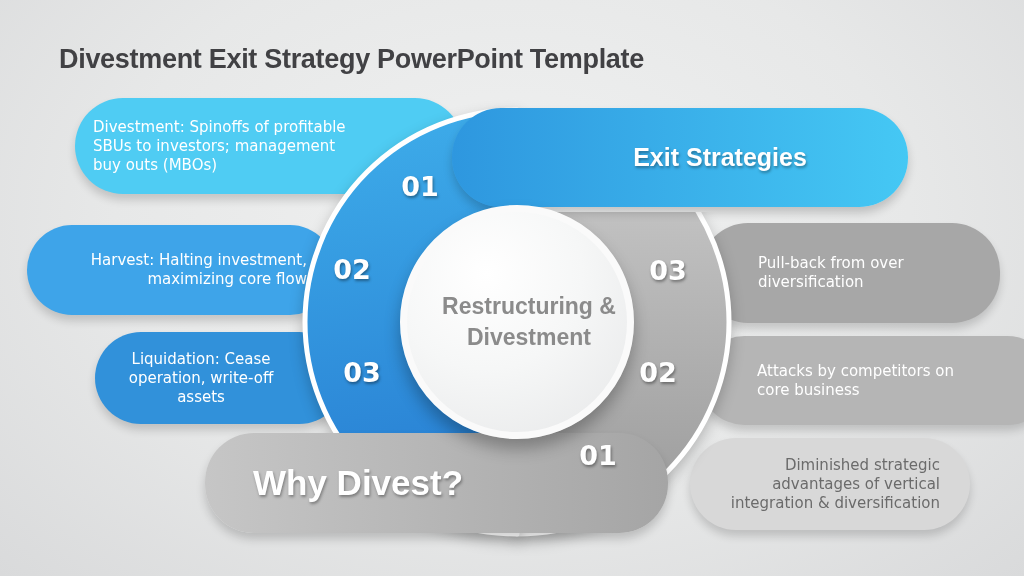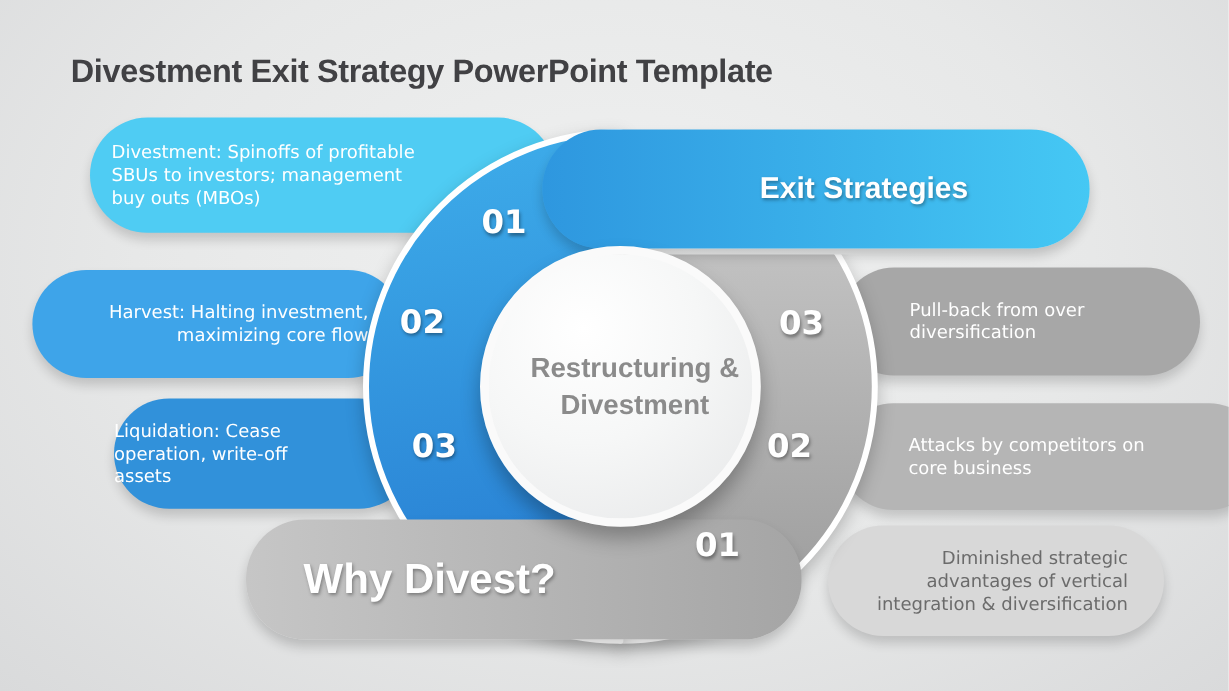--- a/index.html
+++ b/index.html
@@ -18,22 +18,22 @@
     display:flex;flex-direction:column;justify-content:center;
     color:#fff;font-family:"DejaVu Sans", sans-serif;font-size:15px;line-height:19px;
     box-shadow:0 6px 9px rgba(0,0,0,.16);
   }
   .bubble .ln{display:block;white-space:nowrap;}
   .b-cyan{left:75px;top:98px;width:370px;height:96px;background:var(--bubble-cyan,#4fccf3);
     padding-left:18px;align-items:flex-start;text-align:left;}
   .b-harvest{left:27px;top:225px;width:280px;height:90px;background:var(--bubble-harvest,#3ea4e9);
     padding-right:28px;align-items:flex-end;text-align:left;}
   .b-liquidation{left:95px;top:332px;width:212px;height:92px;background:var(--bubble-liquidation,#3191da);
-    padding-right:38px;align-items:flex-start;text-align:right;}
-  .b-pullback{left:700px;top:223px;width:242px;height:90px;background:var(--bubble-gray-1,#a7a7a7);
+    padding-right:38px;align-items:center;text-align:right;}
+  .b-pullback{left:700px;top:223px;width:242px;height:100px;background:var(--bubble-gray-1,#a7a7a7);
     padding-left:58px;align-items:flex-start;}
   .b-attacks{left:700px;top:336px;width:295px;height:89px;background:var(--bubble-gray-2,#b5b5b5);
     padding-left:57px;align-items:flex-start;}
   .b-diminished{left:690px;top:438px;width:250px;height:92px;background:var(--bubble-gray-3,#d8d8d8);
     color:var(--text-dark-gray,#6b6b6b);padding-right:30px;align-items:flex-end;text-align:right;}
   #ring-svg{position:absolute;left:0;top:0;z-index:2;}
   .ring-path{filter:drop-shadow(0 6px 7px rgba(0,0,0,.22));}
   .banner{
     position:absolute;z-index:3;border-radius:49px;display:flex;align-items:center;
     color:#fff;font:bold 25px/1.1 "Liberation Sans", sans-serif;

